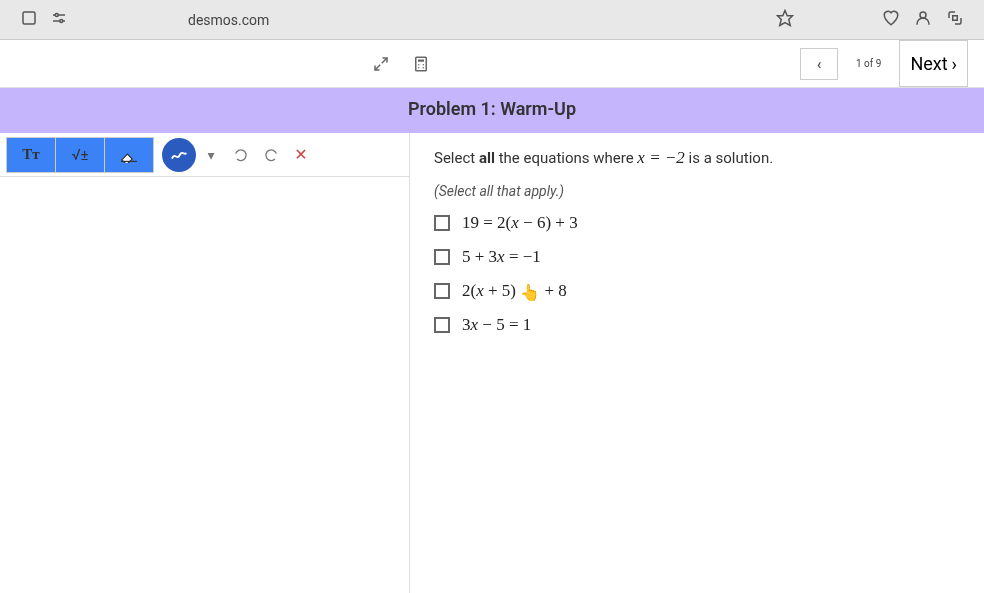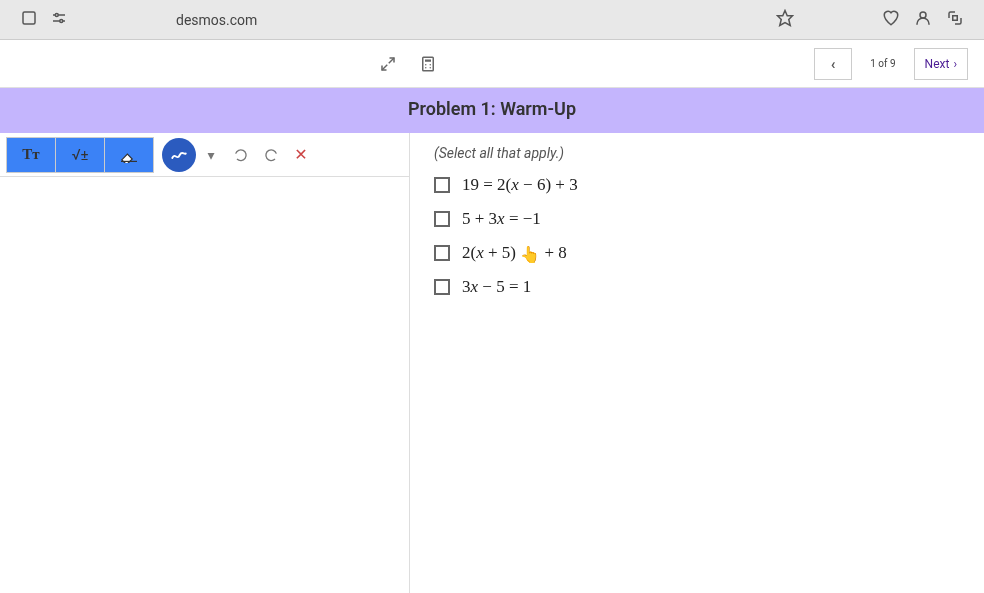--- a/index.html
+++ b/index.html
@@ -11,21 +11,21 @@
       overflow: hidden;
       color: #333;
     }
     .browser-bar {
       height: 40px;
       background: #e8e8e8;
       display: flex;
       align-items: center;
       padding: 0 20px;
       border-bottom: 1px solid #ccc;
-      gap: 8px;
+      gap: 20px;
     }
     .browser-icons-left {
       display: flex;
       gap: 12px;
       align-items: center;
       color: #555;
     }
     .browser-url {
       flex: 0 0 auto;
       margin-left: 100px;
@@ -82,28 +82,28 @@
       font-weight: bold;
     }
     .page-count {
       font-size: 10px;
       color: #444;
       padding: 0 6px;
     }
     .next-btn {
       border: 1px solid #ccc;
       background: #fff;
-      height: 32px;
+      height: 47px;
       padding: 0 10px;
       display: flex;
       align-items: center;
       gap: 4px;
       cursor: pointer;
-      color: #4c1d95;
-      font-size: 12px;
+      color: #000000;
+      font-size: 18px;
     }
     .title-bar {
       text-align: center;
       padding: 10px 0 14px 0;
       background: #c4b5fd;
     }
     .title-bar h2 {
       font-size: 18px;
       font-weight: 600;
       color: #333;
@@ -322,20 +322,23 @@
         <svg width="16" height="16" viewBox="0 0 24 24" fill="none" stroke="currentColor" stroke-width="2">
             <path d="M20 10 a8 8 0 1 0 -2 8"></path>
           </svg>
       </div>
       <div class="tool-icon-plain" style="color:#c44;font-size:16px;">✕</div>
     </div>
     <div class="canvas-area"></div>
   </div>
 
   <div class="right-panel">
+    <div class="question-text">
+      <span>Select </span><strong>all</strong><span> the equations where </span><span class="equation"><span class="math-var">x = −2</span></span><span> is a solution.</span>
+    </div>
     <div class="instruction">(Select all that apply.)</div>
 
     <div class="option-row">
       <div class="checkbox"></div>
       <div class="equation">19 = 2(<span class="math-var">x</span> − 6) + 3</div>
     </div>
     <div class="option-row">
       <div class="checkbox"></div>
       <div class="equation">5 + 3<span class="math-var">x</span> = −1</div>
     </div>

